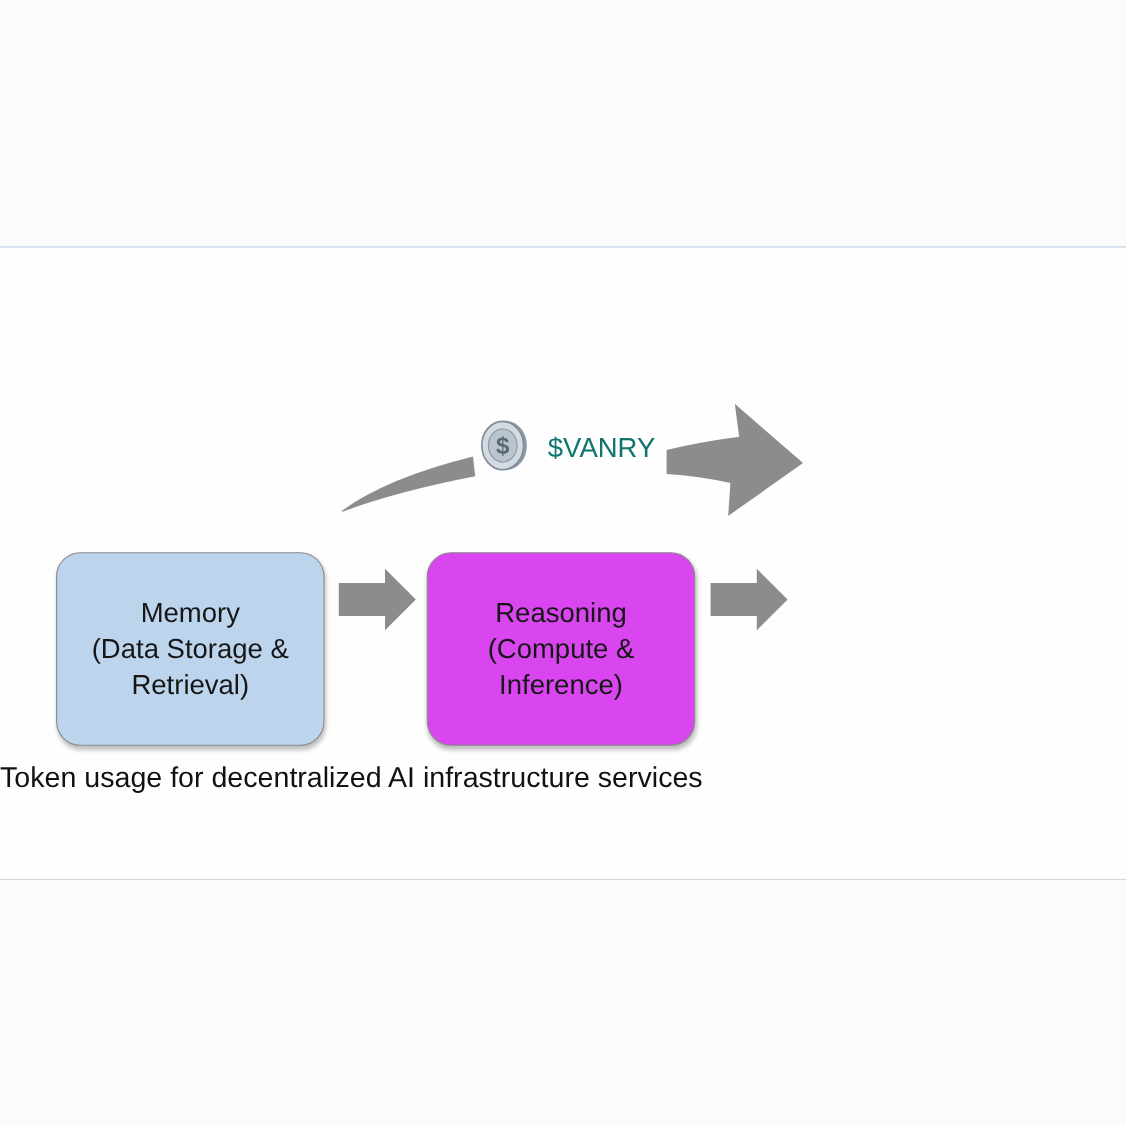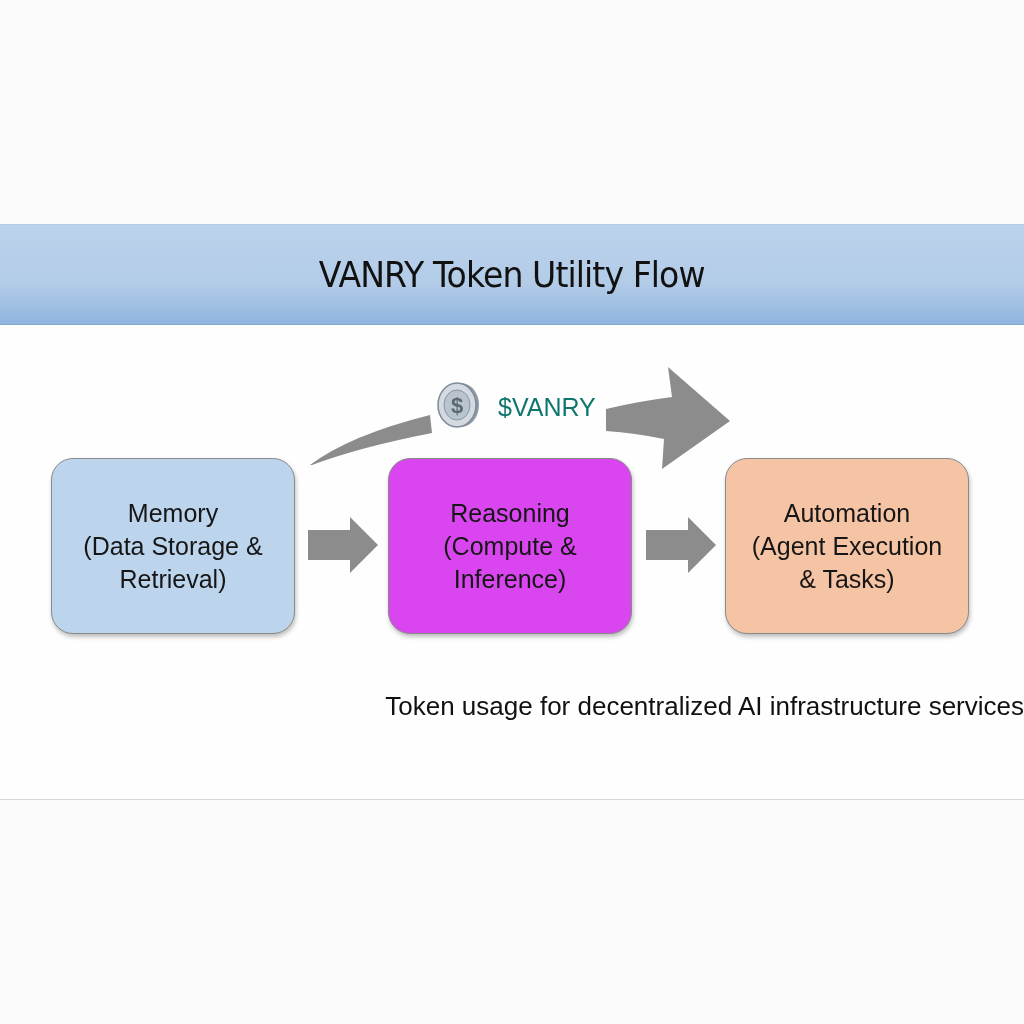--- a/index.html
+++ b/index.html
@@ -1,36 +1,33 @@
 <!DOCTYPE html>
 <html><head>
   <meta charset="utf-8">
   <style>
     html, body { margin: 0; padding: 0; }
     body { width: 1024px; height: 1024px; background: #fbfbfb; position: relative; overflow: hidden; font-family: "Liberation Sans", sans-serif; }
     .panel { position: absolute; left: 0; top: 224px; width: 1024px; height: 576px; background: #fefefe; border-top: 1px solid #b9cbe3; border-bottom: 1px solid #d6d6d6; box-sizing: border-box; }
     .header { position: absolute; left: 0; top: 0; width: 1024px; height: 99px; background: linear-gradient(#bcd3ec, #b2cbe7 60%, #8fb5df); border-bottom: 1px solid #88a9d1; display: flex; align-items: center; justify-content: center; }
     .title { font-family: "DejaVu Sans", sans-serif; font-size: 36px; color: #111; letter-spacing: -1px; transform: scaleX(0.92); }
-    .box { position: absolute; width: 244px; height: 176px; border-radius: 22px; border: 1.5px solid #8a8a8a; box-shadow: 1px 3px 4px rgba(0,0,0,0.25); display: flex; align-items: center; justify-content: center; text-align: center; box-sizing: border-box; }
+    .box { position: absolute; width: 244px; height: 176px; border-radius: 22px; border: 1.5px solid #8a8a8a; box-shadow: 1px 3px 4px rgba(0,0,0,0.25); display: flex; align-items: center; justify-content: center; text-align: center; box-sizing: border-box; margin-top: 44px; }
     .box span { font-size: 25px; line-height: 33px; color: #161616; white-space: pre-line; }
     .b1 { left: 51px; top: 233px; background: #bcd4ec; }
     .b2 { left: 388px; top: 233px; background: #d946ef; }
     .b3 { left: 725px; top: 233px; background: #f5c4a4; }
     svg.arrows { position: absolute; left: 0; top: 0; width: 1024px; height: 576px; pointer-events: none; }
     .coin { position: absolute; left: 436px; top: 156px; width: 44px; height: 48px; }
     .token-label { position: absolute; left: 498px; top: 168px; font-size: 25px; color: #0f766e; }
-    .caption { position: absolute; left: 0; top: 466px; width: 1024px; text-align: right; font-size: 26px; color: #111; }
+    .caption { position: absolute; left: 0; top: 466px; width: 1024px; text-align: left; font-size: 26px; color: #111; }
   </style>
 </head>
 <body>
 
 <div class="panel">
-  <div class="header">
-    <div class="title">VANRY Token Utility Flow</div>
-  </div>
 
   <svg class="arrows" viewBox="0 0 1024 576">
 
     <path d="M310 240 Q350 210 430 190 L432 208 Q360 222 312 240 Z" fill="#8c8c8c"></path>
 
     <path d="M606 184 Q640 176 672 172 L668 142 L730 196 L662 244 L664 214 Q635 208 606 206 Z" fill="#8c8c8c"></path>
 
     <path d="M308 305 L350 305 L350 292 L378 320 L350 348 L350 335 L308 335 Z" fill="#8c8c8c"></path>
     <path d="M646 305 L688 305 L688 292 L716 320 L688 348 L688 335 L646 335 Z" fill="#8c8c8c"></path>
   </svg>
@@ -46,20 +43,15 @@
   <div class="box b1">
     <span>Memory
 (Data Storage &amp;
 Retrieval)</span>
   </div>
   <div class="box b2">
     <span>Reasoning
 (Compute &amp;
 Inference)</span>
   </div>
-  <div class="box b3">
-    <span>Automation
-(Agent Execution
-&amp; Tasks)</span>
-  </div>
 
   <div class="caption">Token usage for decentralized AI infrastructure services</div>
 </div>
 
 </body></html>

